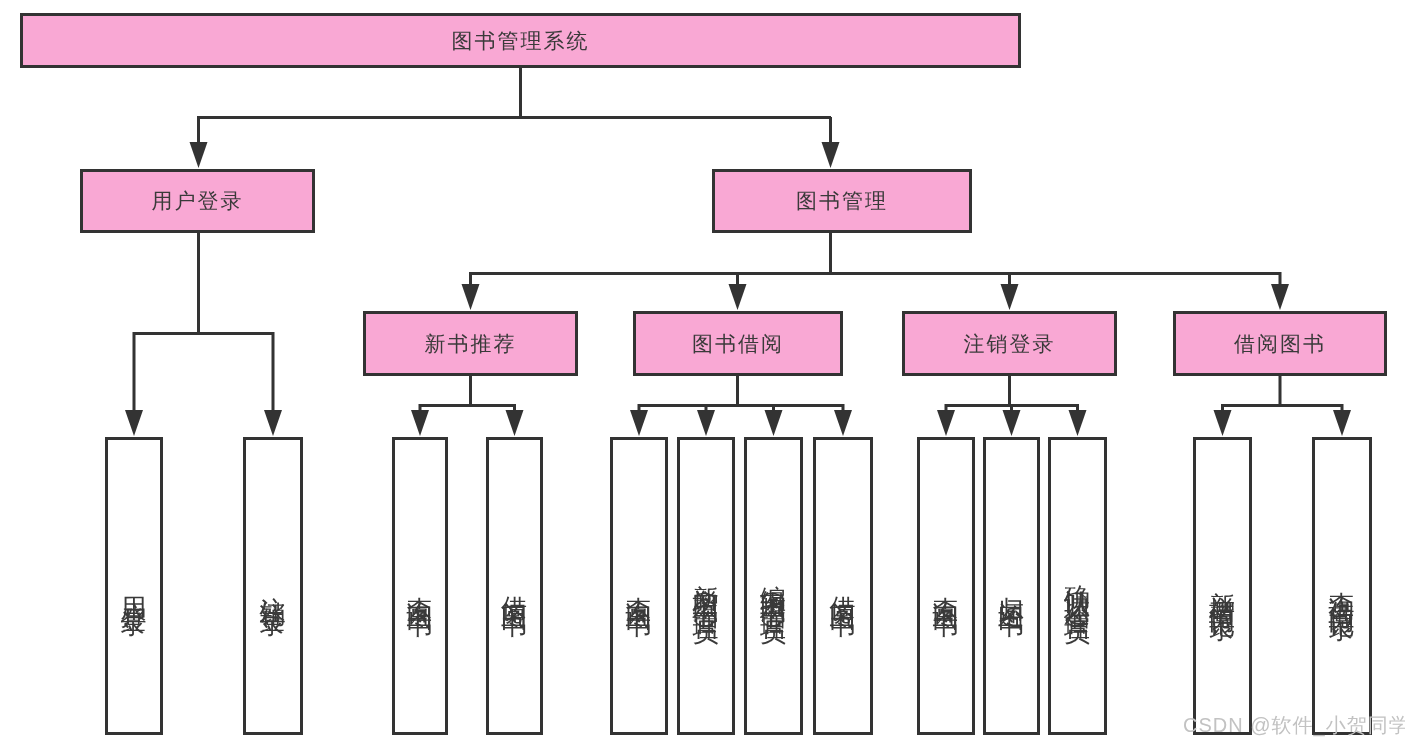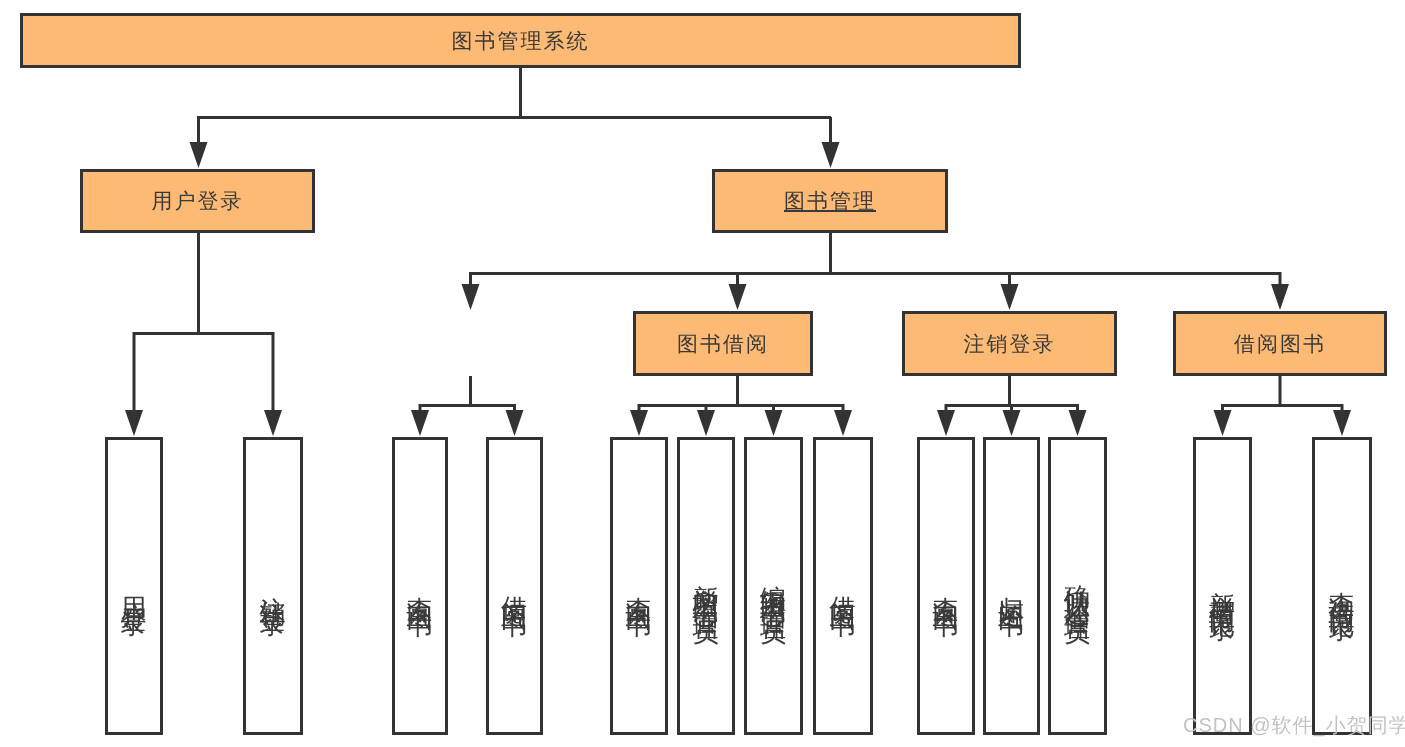--- a/index.html
+++ b/index.html
@@ -8,21 +8,21 @@
     width:1405px;height:747px;
     background:#ffffff;
     font-family:"Liberation Sans","DejaVu Sans",sans-serif;
     overflow:hidden;
   }
   #connectors{position:absolute;left:0;top:0;pointer-events:none;}
   .hbox{
     position:absolute;
     box-sizing:border-box;
     border:3px solid #333333;
-    background:#fdba74;
+    background:#f9a8d4;
     display:flex;align-items:center;justify-content:center;
     font-size:21px;letter-spacing:2px;color:#3a3a3a;
     white-space:nowrap;
   }
   .leaf{
     position:absolute;
     top:437px;height:298px;
     box-sizing:border-box;
     border:3px solid #333333;
     background:#ffffff;
@@ -78,23 +78,24 @@
     <polygon class="arrow" points="1068.5,410 1086.5,410 1077.5,436"></polygon>
 
     <path class="conn" d="M1280,376 V405.5 M1221,405.5 H1343.5 M1222.5,404 V412 M1342,404 V412"></path>
     <polygon class="arrow" points="1213.5,410 1231.5,410 1222.5,436"></polygon>
     <polygon class="arrow" points="1333,410 1351,410 1342,436"></polygon>
   </svg>
 
   <div class="hbox" style="left:20px;top:13px;width:1001px;height:55px;">图书管理系统</div>
 
   <div class="hbox" style="left:80px;top:169px;width:235px;height:64px;">用户登录</div>
-  <div class="hbox" style="left:712px;top:169px;width:236px;height:64px;text-decoration:underline;">图书管理</div>
+  <div class="hbox" style="left:712px;top:169px;width:260px;height:64px;">图书管理</div>
 
-  <div class="hbox" style="left:633px;top:311px;width:180px;height:65px;">图书借阅</div>
+  <div class="hbox" style="left:363px;top:311px;width:215px;height:65px;">新书推荐</div>
+  <div class="hbox" style="left:633px;top:311px;width:210px;height:65px;">图书借阅</div>
   <div class="hbox" style="left:902px;top:311px;width:215px;height:65px;">注销登录</div>
   <div class="hbox" style="left:1173px;top:311px;width:214px;height:65px;">借阅图书</div>
 
   <div class="leaf" style="left:105px;width:58px;">用户登录</div>
   <div class="leaf" style="left:243px;width:60px;">注销登录</div>
 
   <div class="leaf" style="left:392px;width:56px;">查询图书</div>
   <div class="leaf" style="left:486px;width:57px;">借阅图书</div>
 
   <div class="leaf" style="left:610px;width:58px;">查询图书</div>

